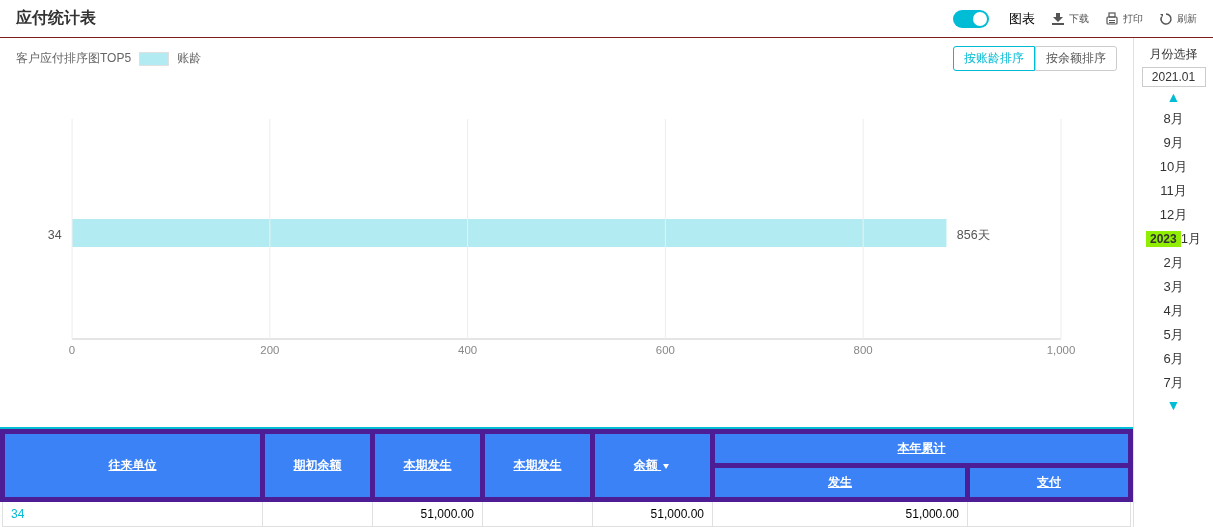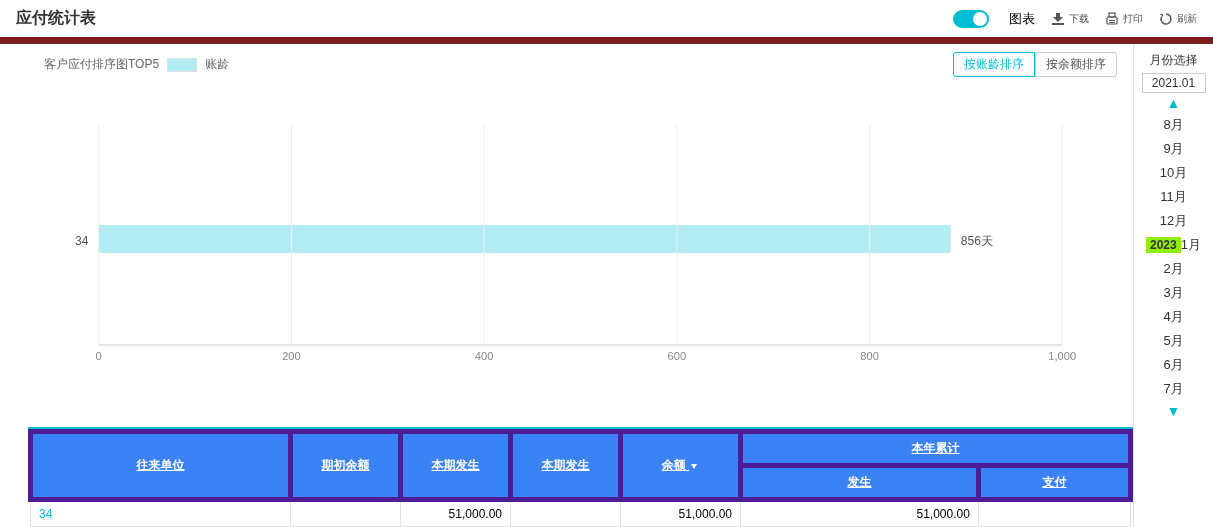--- a/index.html
+++ b/index.html
@@ -1,30 +1,30 @@
 <!DOCTYPE html>
 <html><head>
   <meta charset="utf-8">
   <style>
     * { box-sizing: border-box; margin: 0; padding: 0; }
     body { font-family: 'Microsoft YaHei', Arial, sans-serif; font-size: 13px; background: #f0f2f5; }
 
     .app-container { width: 1213px; height: 527px; display: flex; flex-direction: column; background: #fff; }
 
     
-    .header { display: flex; align-items: center; justify-content: space-between; padding: 8px 16px; border-bottom: 7px solid #7f1d1d; background: #fff; }
+    .header { display: flex; align-items: center; justify-content: space-between; padding: 8px 16px; border-bottom: 1px solid #7f1d1d; background: #fff; }
     .header-title { font-size: 16px; font-weight: bold; color: #333; }
     .header-actions { display: flex; align-items: center; gap: 16px; }
     .toggle-group { display: flex; align-items: center; gap: 20px; }
     .toggle-switch { width: 36px; height: 18px; background: #00bcd4; border-radius: 9px; position: relative; cursor: pointer; }
     .toggle-switch::after { content: ''; position: absolute; width: 14px; height: 14px; background: #fff; border-radius: 50%; top: 2px; right: 2px; }
     .action-btn { display: flex; align-items: center; gap: 4px; cursor: pointer; color: #555; font-size: 10px; }
 
     
-    .main-content { display: flex; flex: 1; overflow: hidden; margin-left: 28px; }
+    .main-content { display: flex; flex: 1; overflow: hidden; }
 
     
     .chart-section { flex: 1; display: flex; flex-direction: column; overflow: hidden; }
 
     
     .chart-header { display: flex; align-items: center; justify-content: space-between; padding: 8px 16px; }
     .chart-legend { display: flex; align-items: center; gap: 8px; font-size: 12px; color: #666; }
     .legend-color-box { width: 30px; height: 14px; background: #b2ebf2; border: 1px solid #e0e0e0; }
     .sort-buttons { display: flex; gap: 0; }
     .sort-btn { padding: 3px 10px; border: 1px solid #ccc; font-size: 12px; cursor: pointer; background: #fff; color: #555; }

